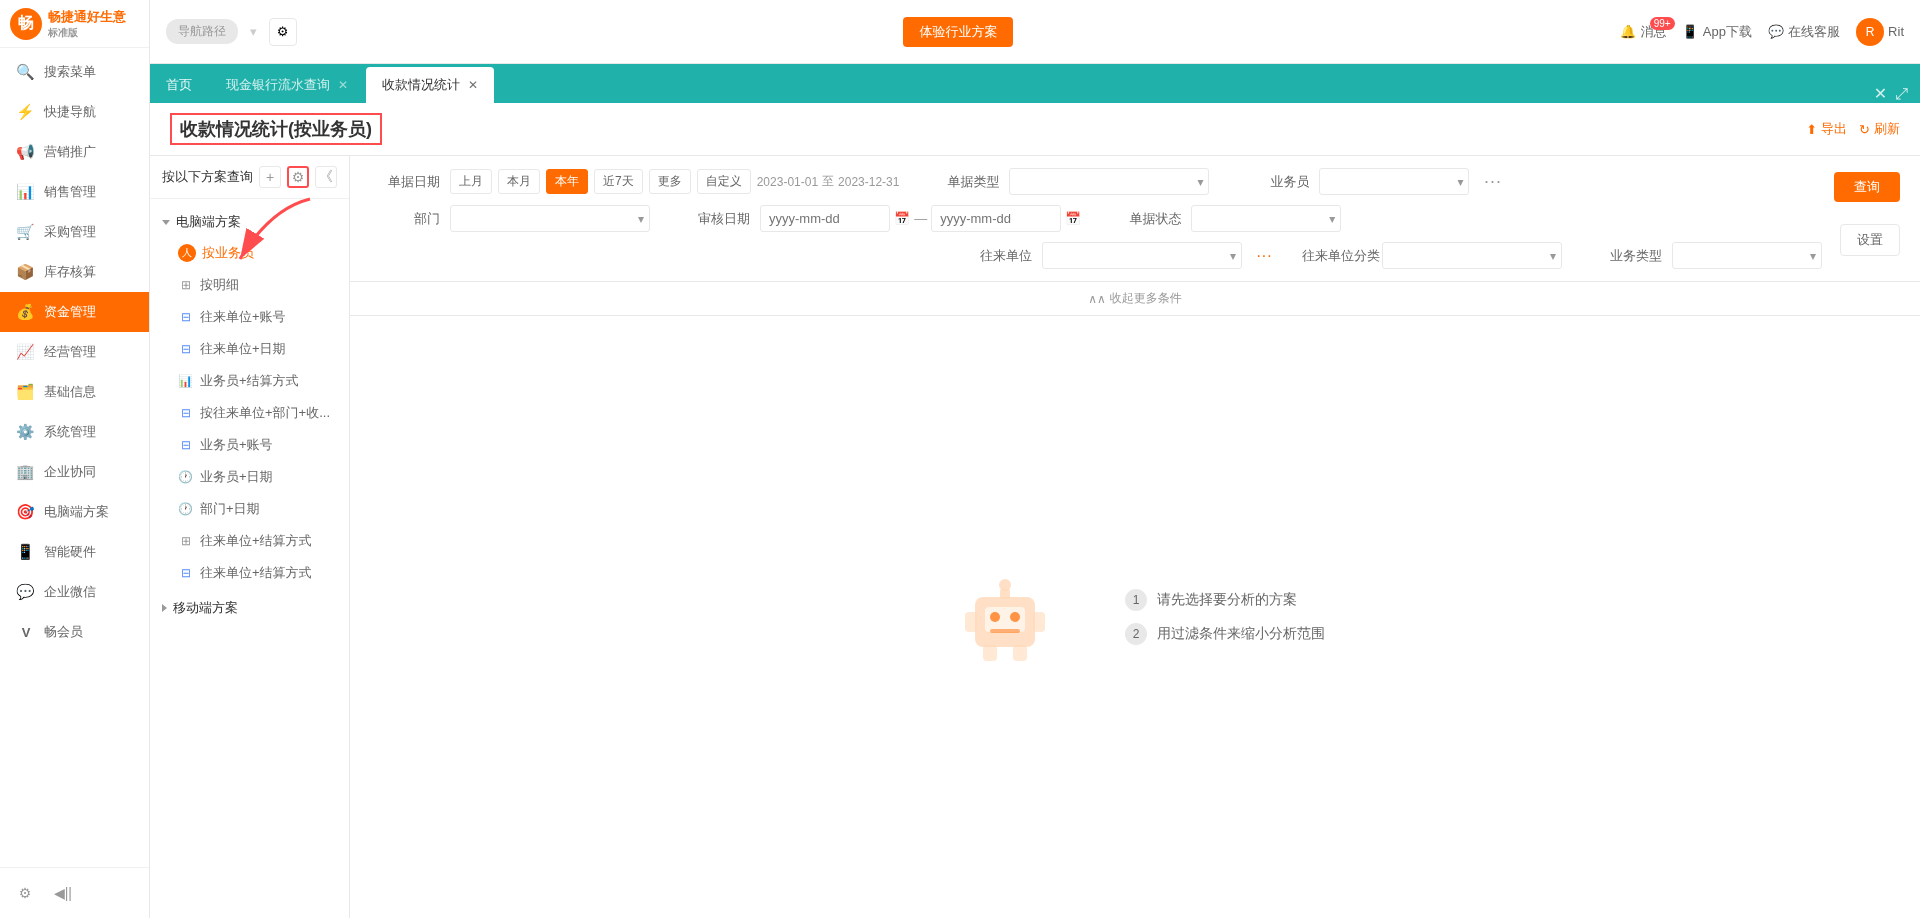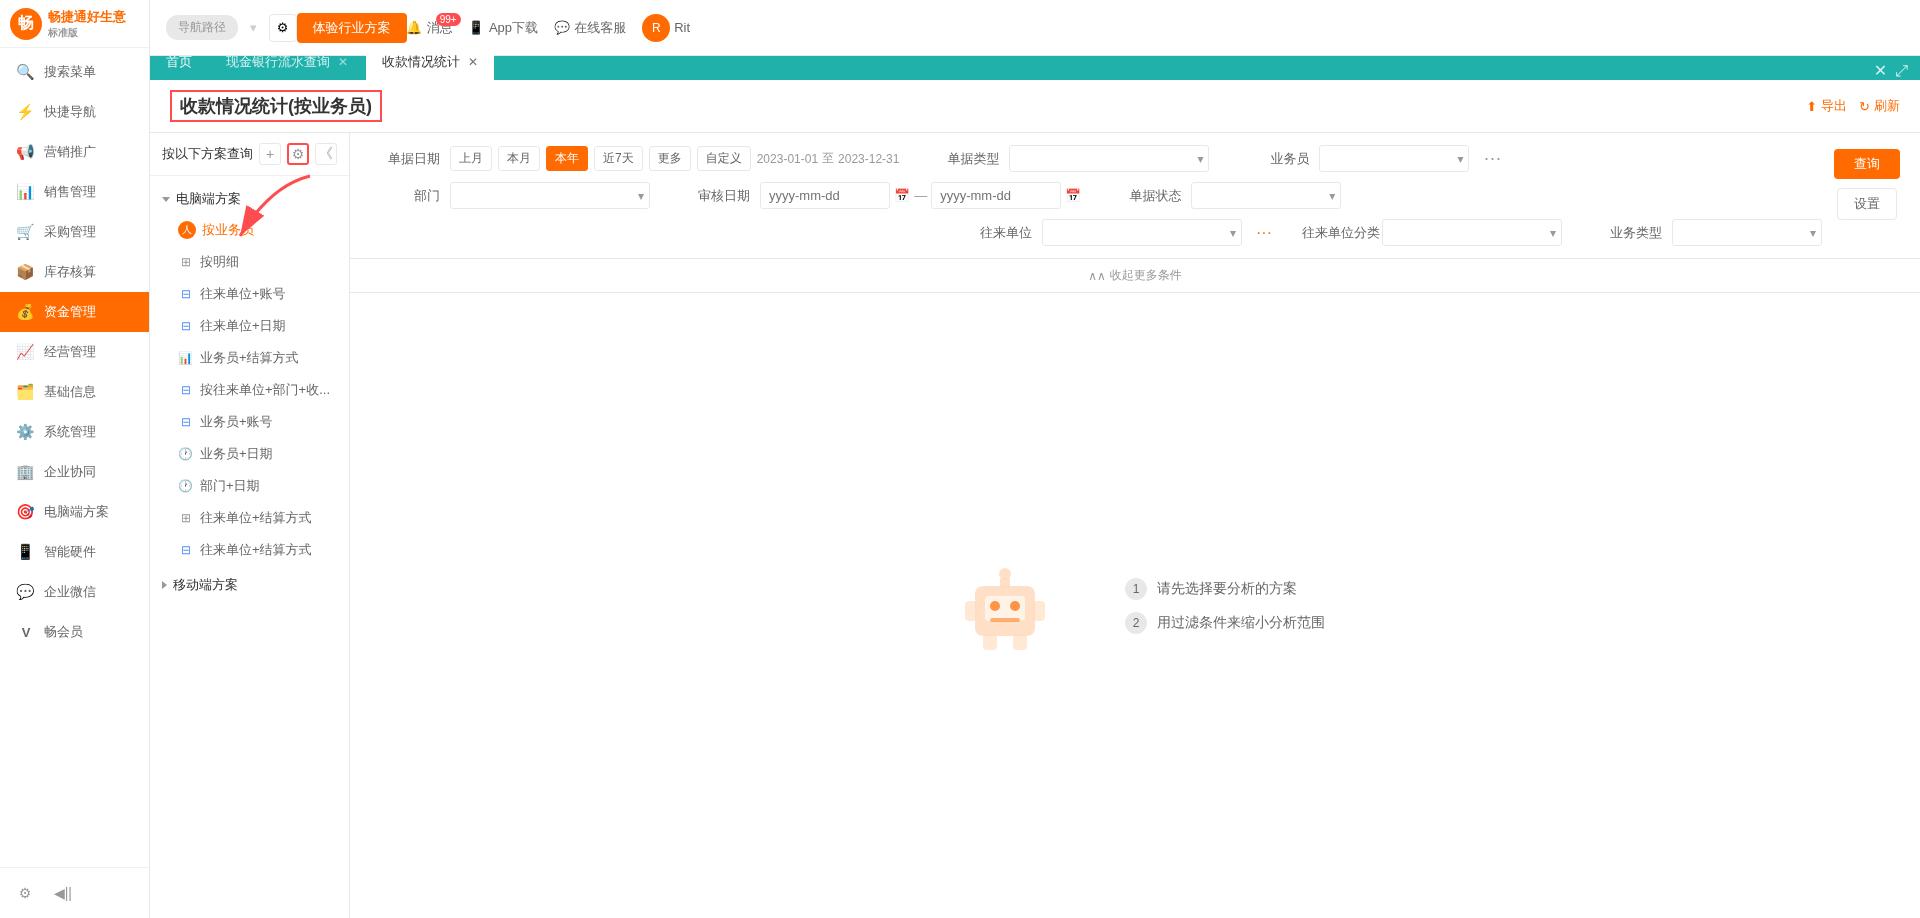--- a/index.html
+++ b/index.html
@@ -13,33 +13,33 @@
     .sidebar-item { display: flex; align-items: center; padding: 10px 16px; cursor: pointer; color: #666; font-size: 13px; }
     .sidebar-item.active { background: #ff6b00; color: #fff; border-radius: 0; }
     .sidebar-item .icon { width: 20px; height: 20px; margin-right: 8px; display: flex; align-items: center; justify-content: center; font-size: 15px; }
     .sidebar-bottom { padding: 10px; display: flex; gap: 8px; border-top: 1px solid #f0f0f0; }
     .sidebar-bottom-btn { width: 30px; height: 30px; display: flex; align-items: center; justify-content: center; color: #999; cursor: pointer; font-size: 14px; }
 
     
     .main { flex: 1; display: flex; flex-direction: column; height: 918px; overflow: hidden; }
 
     
-    .topbar { height: 56px; background: #fff; display: flex; align-items: center; padding: 0 16px; border-bottom: 1px solid #e8e8e8; flex-shrink: 0; }
+    .topbar { height: 64px; background: #fff; display: flex; align-items: center; padding: 0 16px; border-bottom: 1px solid #e8e8e8; justify-content: space-between; flex-shrink: 0; }
     .topbar-left { display: flex; align-items: center; gap: 12px; }
     .topbar-breadcrumb { font-size: 13px; color: #999; }
     .topbar-actions { display: flex; align-items: center; gap: 16px; }
     .topbar-trial-btn { background: #ff6b00; color: #fff; border: none; padding: 6px 16px; border-radius: 4px; cursor: pointer; font-size: 13px; }
     .topbar-right { display: flex; align-items: center; gap: 16px; color: #666; font-size: 13px; }
     .topbar-msg { position: relative; cursor: pointer; display: flex; align-items: center; gap: 4px; }
     .badge { background: #ff4d4f; color: white; font-size: 10px; padding: 1px 4px; border-radius: 8px; position: absolute; top: -6px; right: -8px; }
     .topbar-right-item { cursor: pointer; display: flex; align-items: center; gap: 4px; }
     .user-avatar { width: 28px; height: 28px; background: #ff6b00; border-radius: 50%; color: white; display: flex; align-items: center; justify-content: center; font-size: 12px; }
 
     
-    .tabs { height: 24px; background: #20b2aa; display: flex; align-items: flex-end; padding: 0 0 0 0; flex-shrink: 0; }
+    .tabs { height: 39px; background: #20b2aa; display: flex; align-items: flex-end; padding: 0 0 0 0; flex-shrink: 0; }
     .tab { height: 36px; padding: 0 16px; display: flex; align-items: center; cursor: pointer; font-size: 13px; color: rgba(255,255,255,0.8); border-radius: 4px 4px 0 0; margin-right: 2px; gap: 8px; }
     .tab.active { background: #fff; color: #333; }
     .tab-close { font-size: 12px; cursor: pointer; opacity: 0.7; }
     .tab-home { color: rgba(255,255,255,0.9); }
     .tabs-right { margin-left: auto; display: flex; align-items: center; gap: 8px; padding-right: 12px; color: rgba(255,255,255,0.8); }
     .tabs-right-btn { cursor: pointer; font-size: 16px; }
 
     
     .content { flex: 1; display: flex; overflow: hidden; background: #f5f5f5; }
 
@@ -79,21 +79,21 @@
     .filter-select { border: 1px solid #e8e8e8; border-radius: 3px; padding: 5px 24px 5px 8px; font-size: 13px; color: #333; background: #fff; cursor: pointer; appearance: none; position: relative; }
     .filter-select-wrap { position: relative; display: inline-flex; align-items: center; }
     .filter-select-wrap::after { content: '▾'; position: absolute; right: 6px; color: #999; pointer-events: none; font-size: 12px; }
     .filter-input { border: 1px solid #e8e8e8; border-radius: 3px; padding: 5px 8px; font-size: 13px; color: #333; width: 130px; }
     .filter-dash { color: #999; }
     .filter-ellipsis { color: #ff6b00; cursor: pointer; font-size: 16px; margin-left: 4px; }
 
     .query-btn { background: #ff6b00; color: #fff; border: none; padding: 6px 20px; border-radius: 4px; cursor: pointer; font-size: 13px; }
     .setting-btn { background: #fff; color: #666; border: 1px solid #e8e8e8; padding: 6px 16px; border-radius: 4px; cursor: pointer; font-size: 13px; margin-top: 4px; }
 
-    .filter-actions { display: flex; flex-direction: column; gap: 5px; align-items: center; }
+    .filter-actions { display: flex; flex-direction: column; gap: 18px; align-items: flex-end; }
 
     .collapse-bar { background: #fff; padding: 8px 0; display: flex; align-items: center; justify-content: center; border-bottom: 1px solid #e8e8e8; cursor: pointer; color: #999; font-size: 12px; gap: 4px; }
 
     
     .empty-area { flex: 1; display: flex; align-items: center; justify-content: center; gap: 60px; background: #fff; }
     .empty-illustration { width: 120px; height: 120px; position: relative; }
     .empty-tips { display: flex; flex-direction: column; gap: 12px; }
     .empty-tip { display: flex; align-items: center; gap: 10px; color: #666; font-size: 14px; }
     .tip-num { width: 22px; height: 22px; border-radius: 50%; background: #e8e8e8; color: #666; display: flex; align-items: center; justify-content: center; font-size: 12px; flex-shrink: 0; }
 

